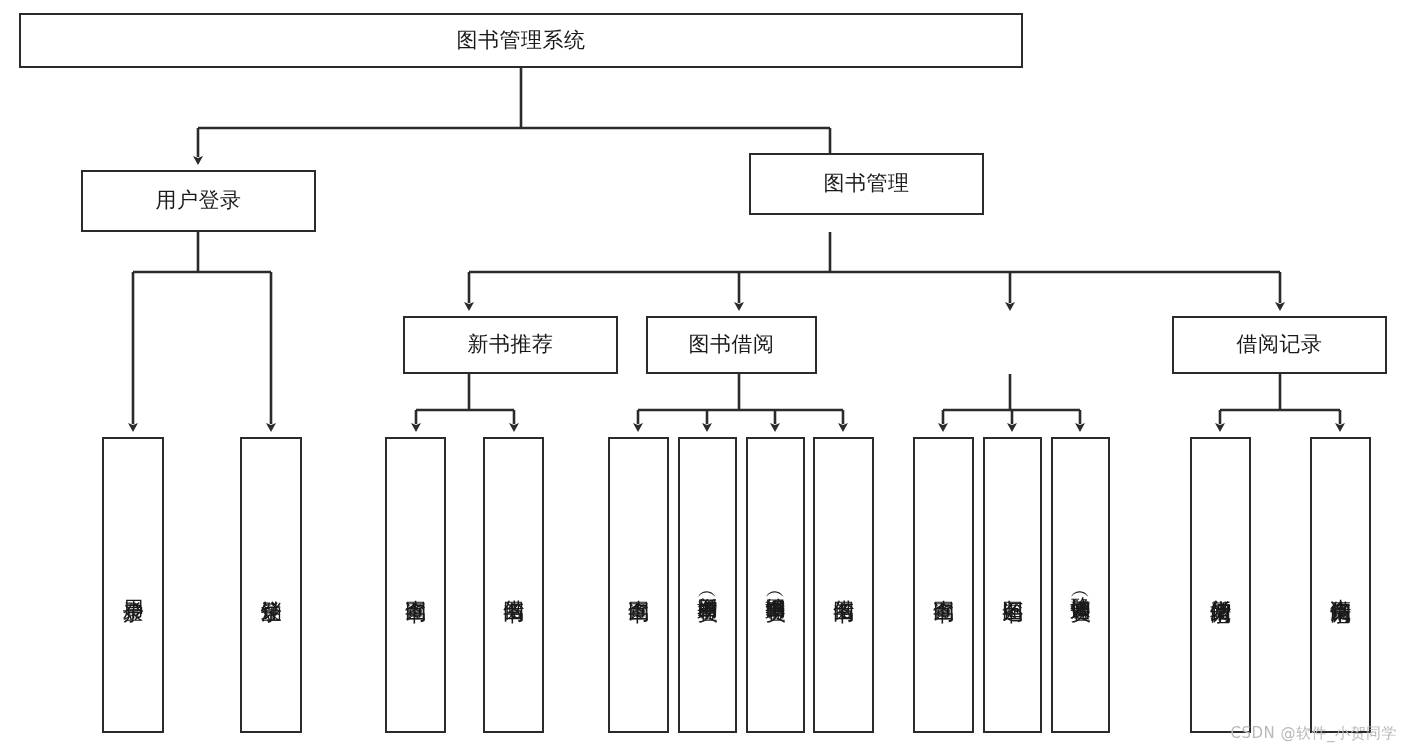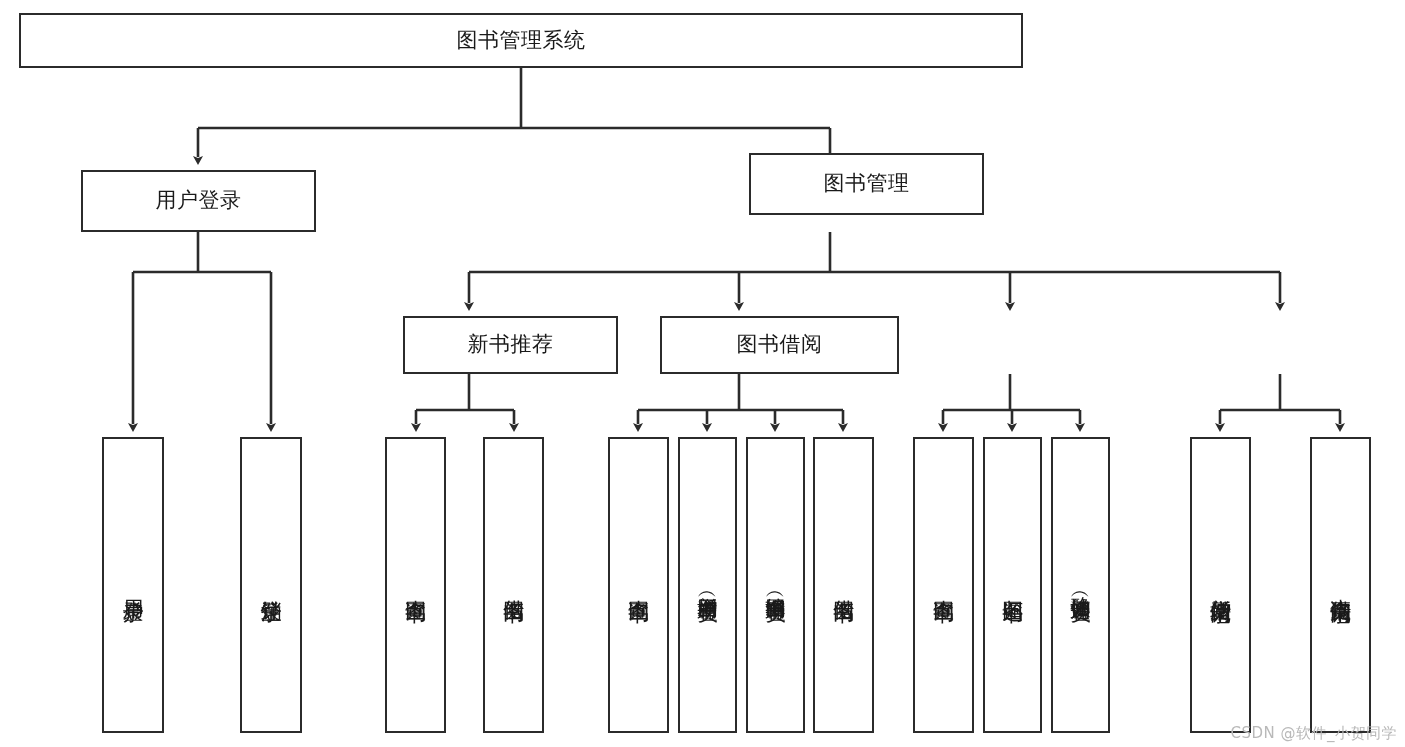--- a/index.html
+++ b/index.html
@@ -69,21 +69,22 @@
       <path d="M1340,410 L1340,424" marker-end="url(#arrow)"></path>
     </g>
   </svg>
 
   <div class="node h" style="left:19px;top:13px;width:1004px;height:55px;">图书管理系统</div>
 
   <div class="node h" style="left:81px;top:170px;width:235px;height:62px;">用户登录</div>
   <div class="node h" style="left:711px;top:153px;width:235px;height:62px;margin-left:38px;">图书管理</div>
 
   <div class="node h" style="left:362px;top:316px;width:215px;height:58px;margin-left:41px;">新书推荐</div>
-  <div class="node h" style="left:660px;top:316px;width:239px;height:58px;">图书借阅</div>
+  <div class="node h" style="left:646px;top:316px;width:171px;height:58px;">图书借阅</div>
+  <div class="node h" style="left:1172px;top:316px;width:215px;height:58px;">借阅记录</div>
 
   <div class="node v" style="left:102px;top:437px;width:62px;height:296px;">用户登录</div>
   <div class="node v" style="left:240px;top:437px;width:62px;height:296px;">注销登录</div>
 
   <div class="node v" style="left:385px;top:437px;width:61px;height:296px;">查询图书</div>
   <div class="node v" style="left:483px;top:437px;width:61px;height:296px;">借阅图书</div>
 
   <div class="node v" style="left:608px;top:437px;width:61px;height:296px;">查询图书</div>
   <div class="node v tall" style="left:678px;top:437px;width:59px;height:296px;">新增图书（管理员）</div>
   <div class="node v tall" style="left:746px;top:437px;width:59px;height:296px;">编辑图书（管理员）</div>

